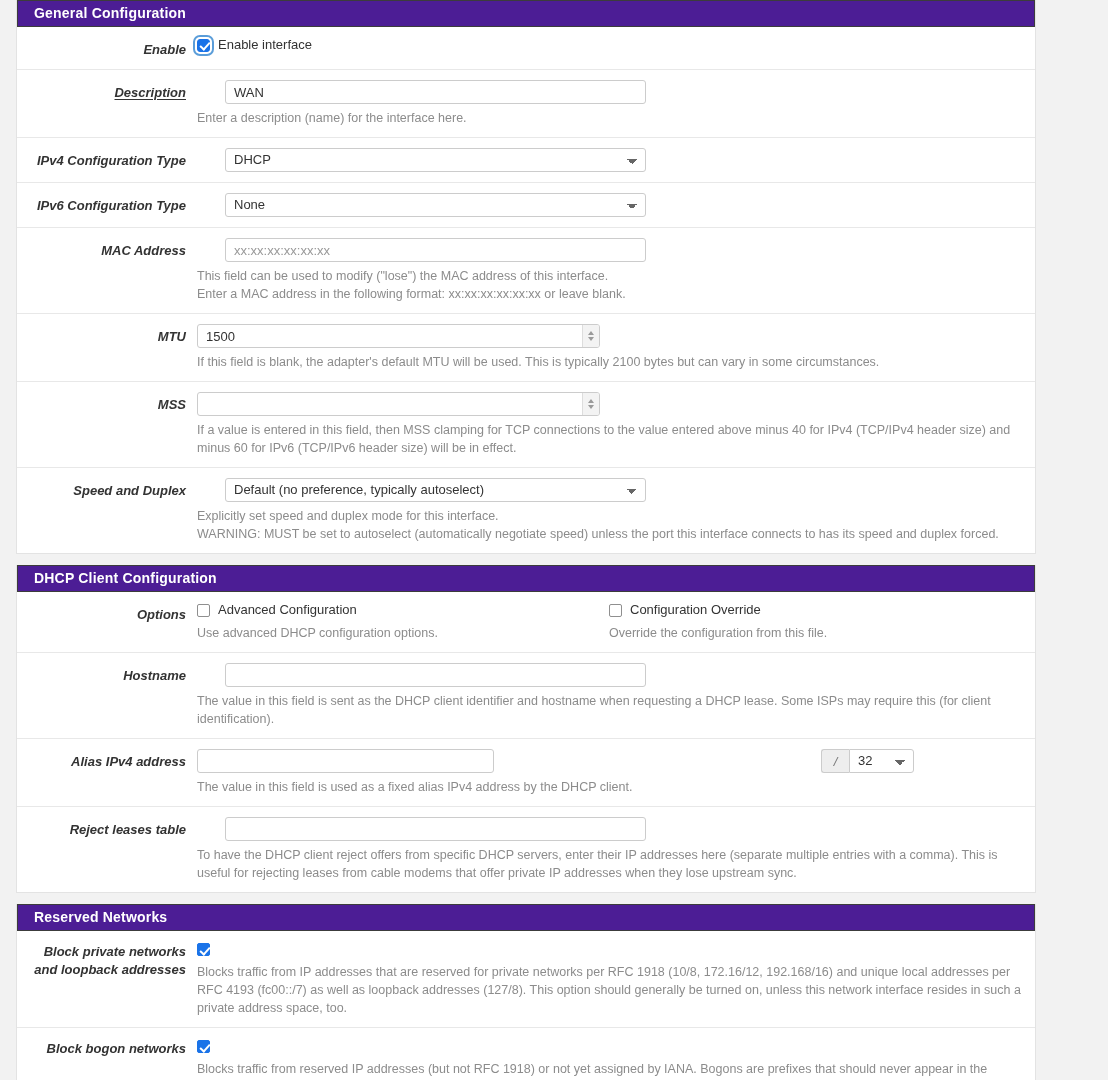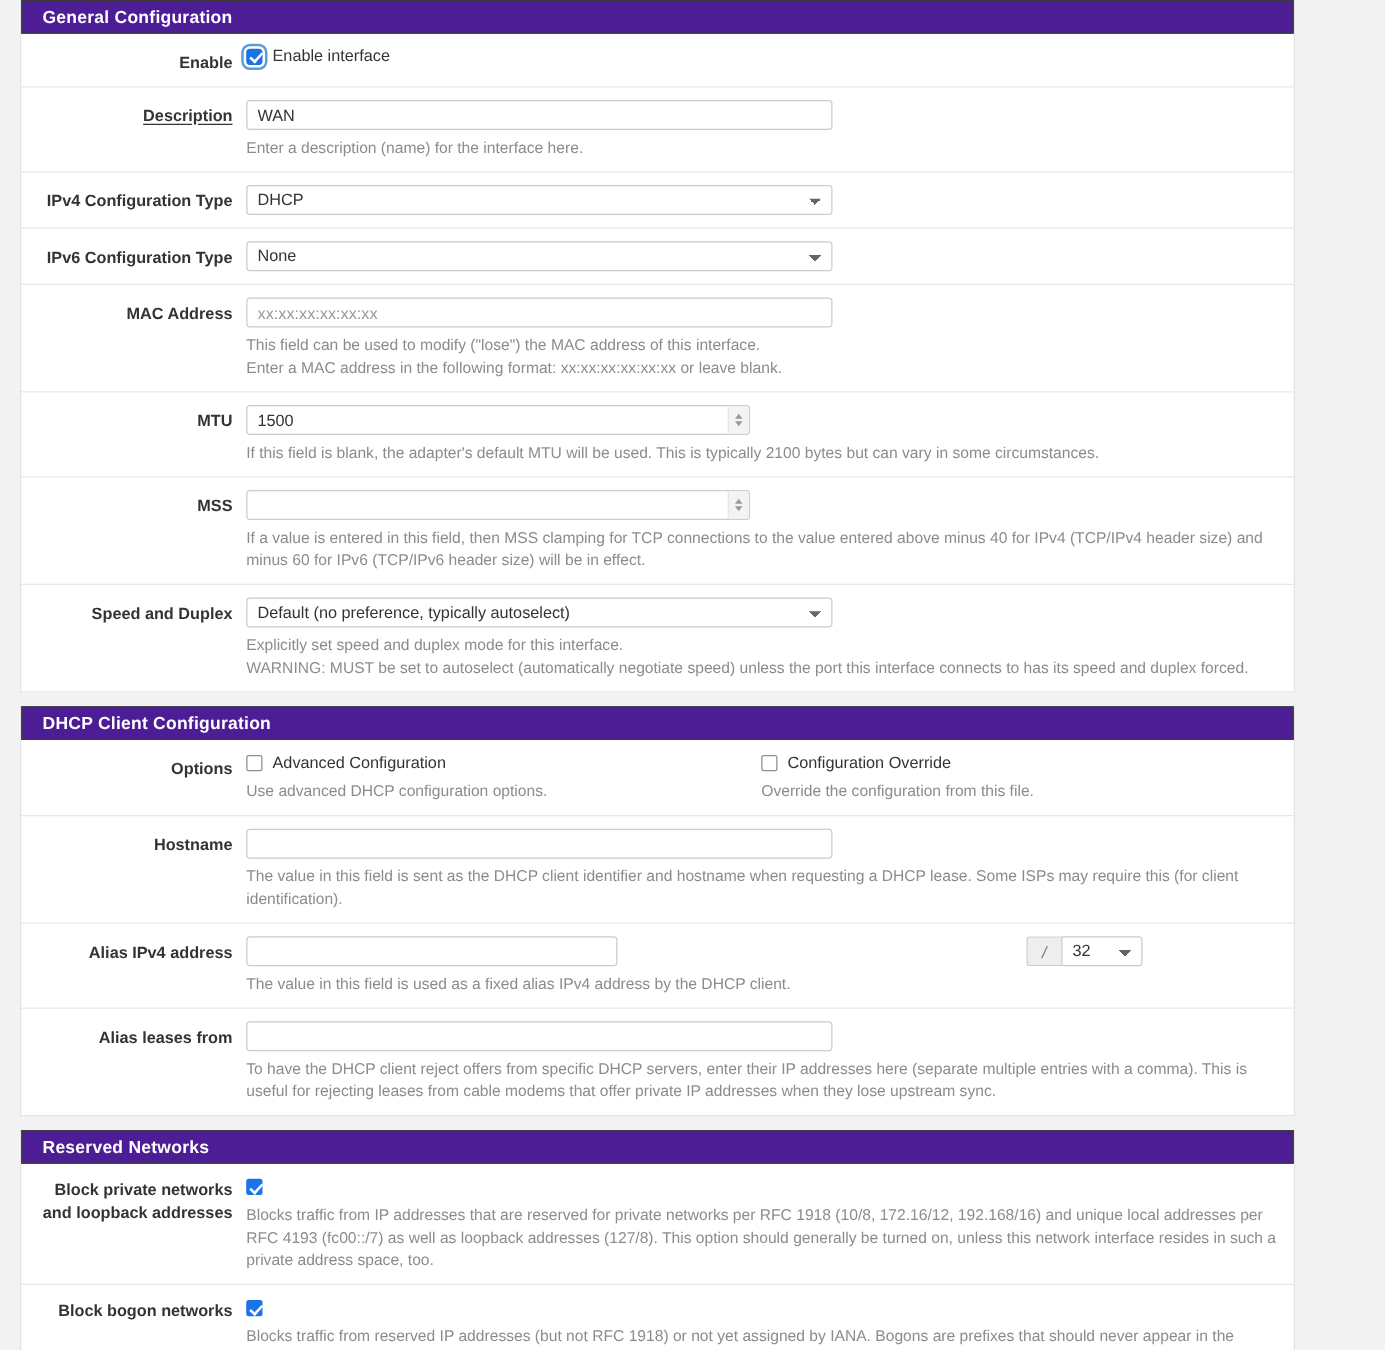--- a/index.html
+++ b/index.html
@@ -52,20 +52,21 @@
   .lbl {
     width: 180px;
     min-width: 180px;
     text-align: right;
     font-weight: bold;
     font-size: 13px;
     color: #333;
     padding-right: 11px;
     padding-top: 4px;
     line-height: 18px;
+    font-style: italic;
   }
   .lbl.underlined span.u {
     text-decoration: underline;
     text-underline-offset: 2px;
   }
   .ctrl {
     flex: 1 1 auto;
     padding-left: 0;
     padding-right: 14px;
     min-width: 0;
@@ -79,21 +80,21 @@
     border-radius: 3px;
     background: #fff;
     font-family: "Liberation Sans", sans-serif;
     font-size: 13px;
     color: #333;
     padding: 2px 8px;
     line-height: 18px;
     outline: none;
   }
   .fc::placeholder { color: #999; }
-  .w405 { width: 469px; }
+  .w405 { width: 421px; margin-left: 28px; }
   .w403 { width: 403px; }
   .w297 { width: 297px; }
 
   select.fc {
     appearance: none;
     -webkit-appearance: none;
     -moz-appearance: none;
     padding-right: 22px;
     background-image:
       linear-gradient(45deg, transparent 50%, #666 50%),
@@ -333,21 +334,21 @@
                 <span class="addon">/</span>
                 <select class="fc"><option>32</option></select>
               </div>
             </div>
             <div class="help">
               <span class="help-line">The value in this field is used as a fixed alias IPv4 address by the DHCP client.</span>
             </div>
           </div>
         </div>
         <div class="form-row">
-          <div class="lbl">Alias leases from</div>
+          <div class="lbl">Reject leases table</div>
           <div class="ctrl">
             <input class="fc w405" type="text" style="">
             <div class="help">
               <span class="help-line">To have the DHCP client reject offers from specific DHCP servers, enter their IP addresses here (separate multiple entries with a comma). This is useful for rejecting leases from cable modems that offer private IP addresses when they lose upstream sync.</span>
             </div>
           </div>
         </div>
       </div>
       <div class="panel-gap"></div>
       <div class="panel">

